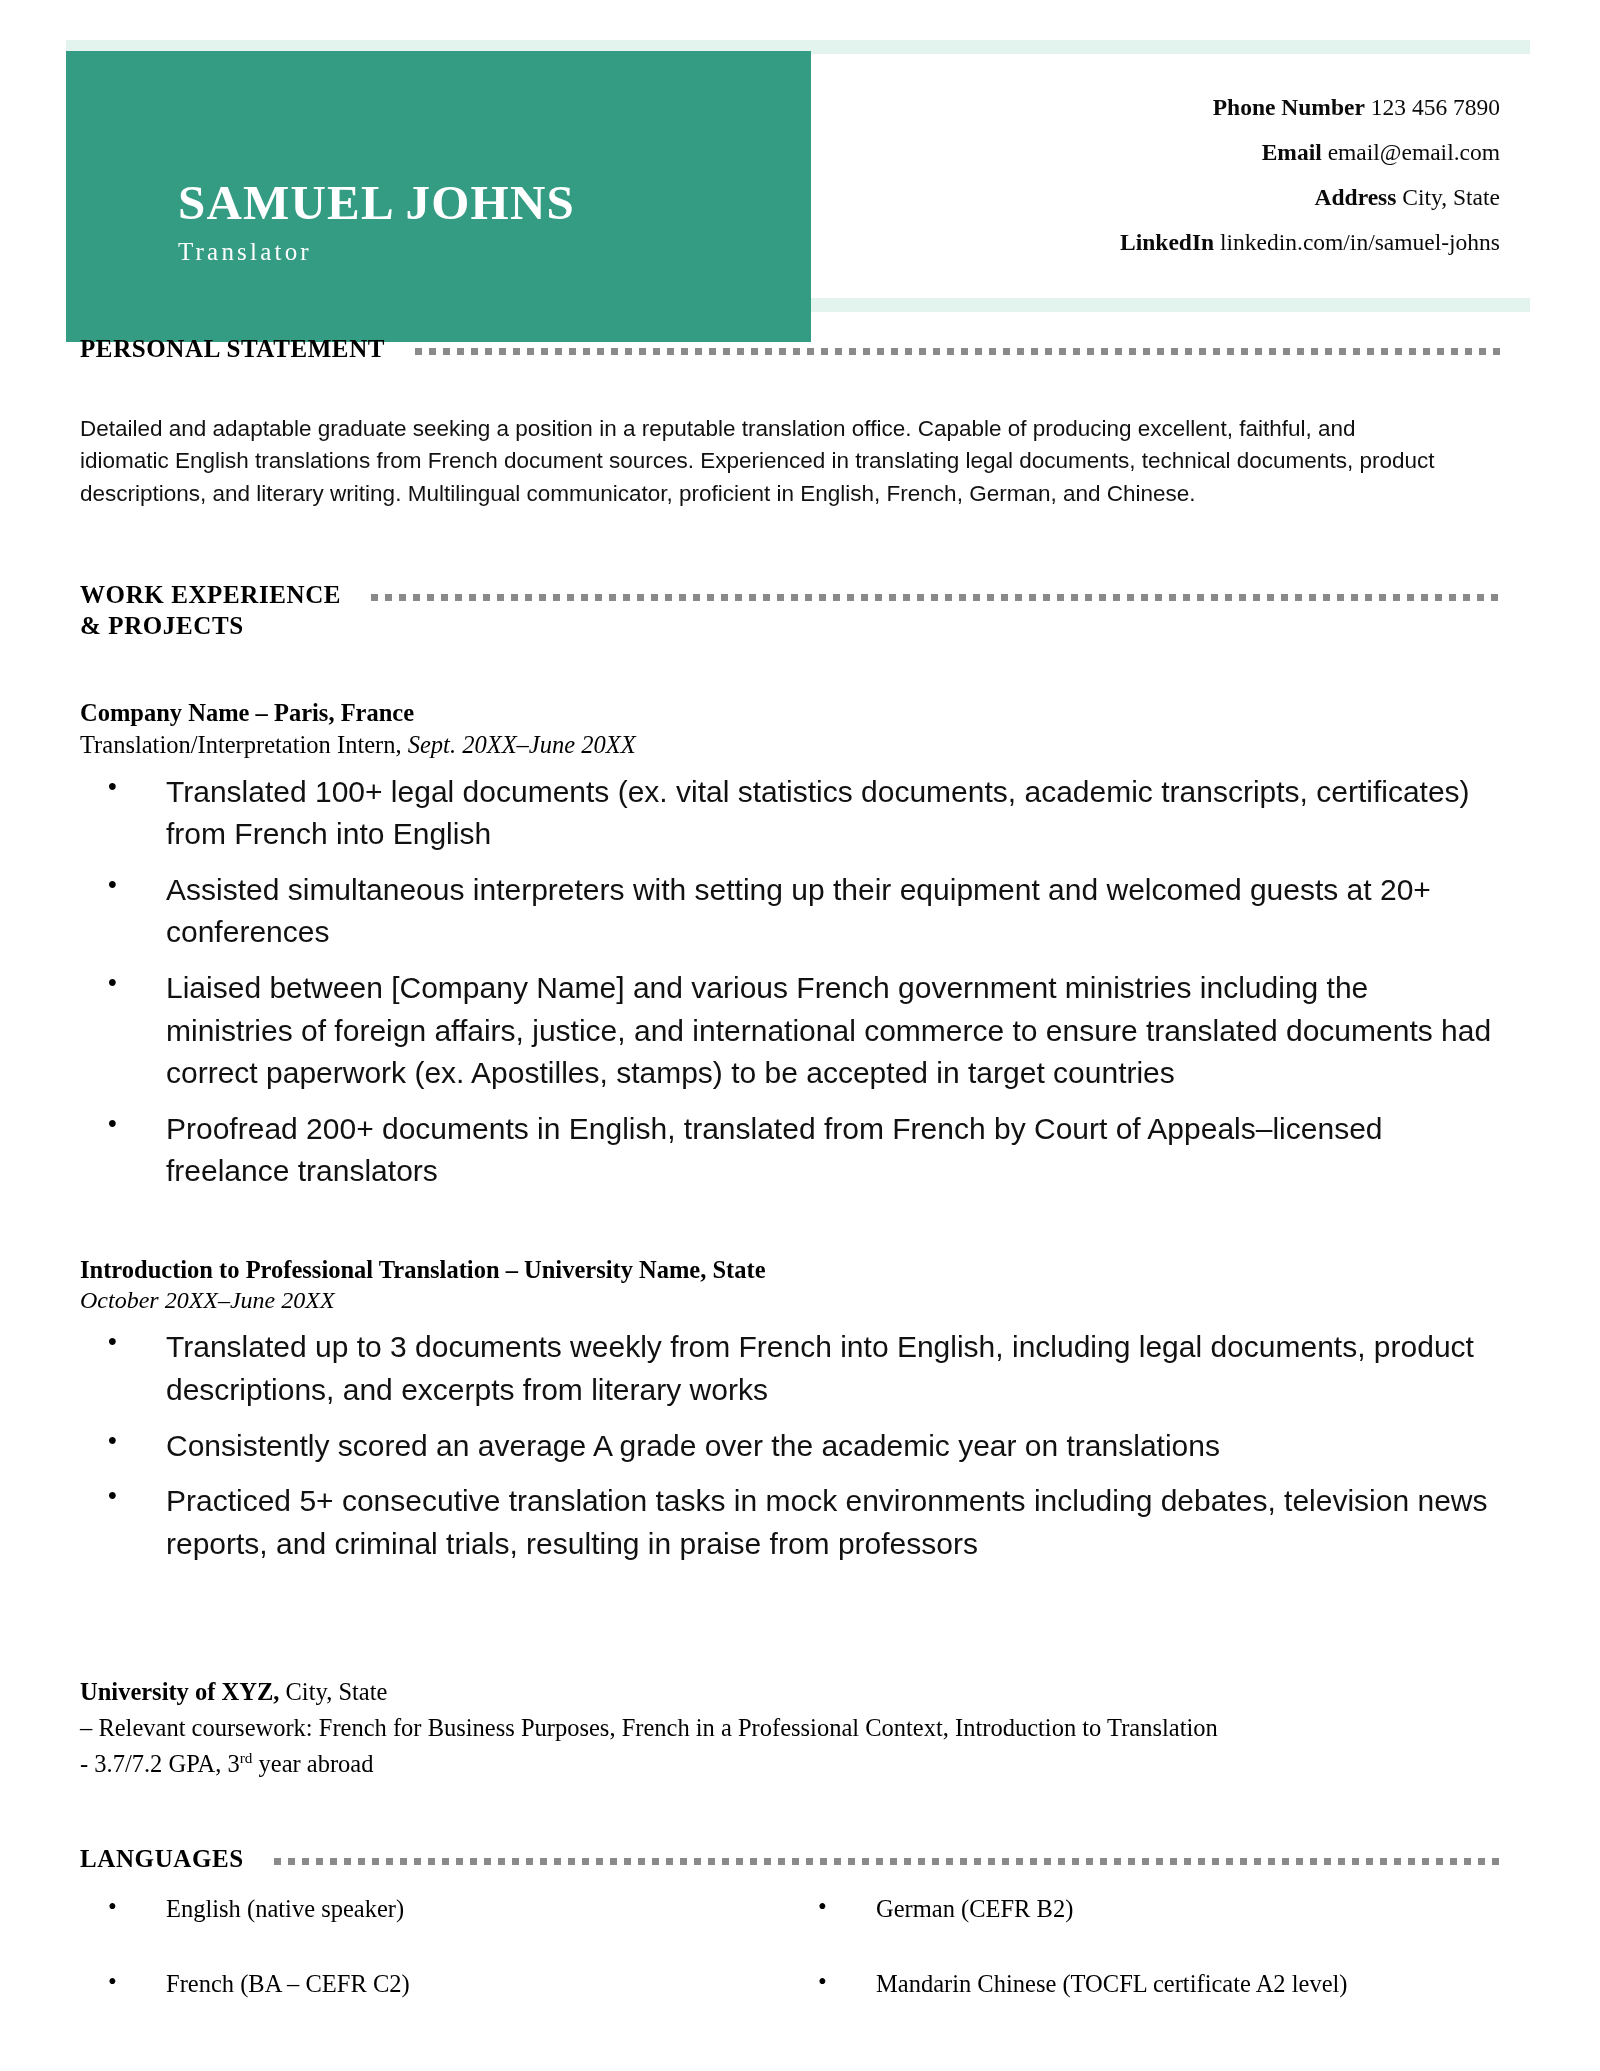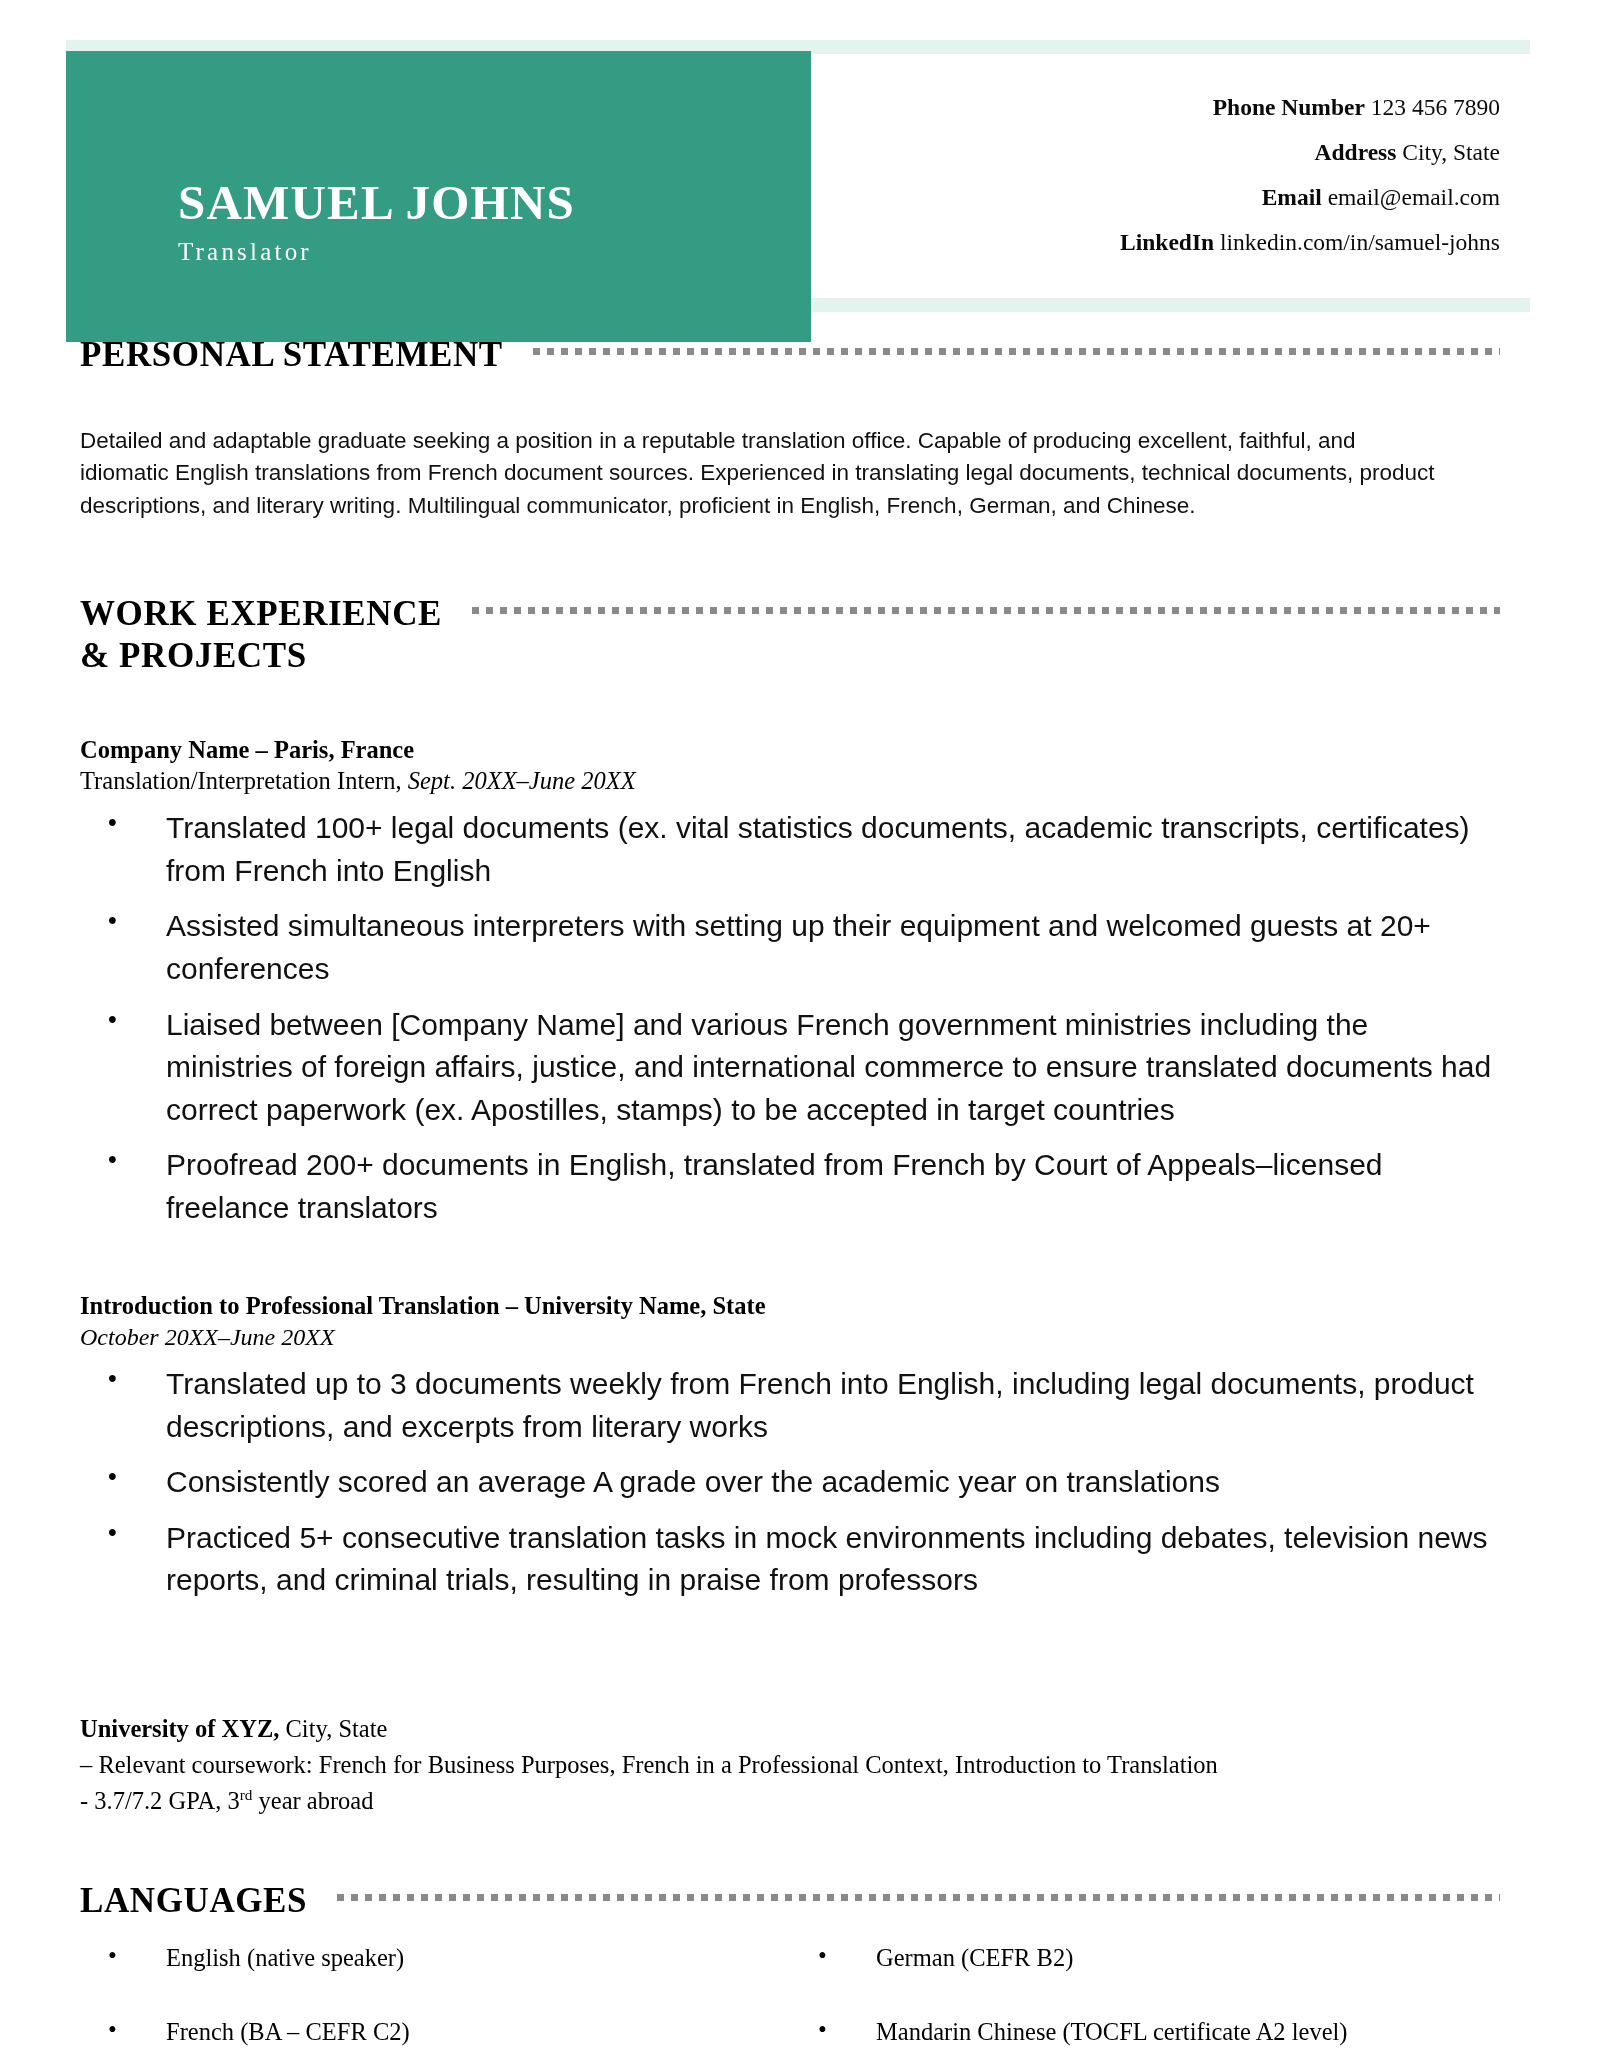--- a/index.html
+++ b/index.html
@@ -86,21 +86,21 @@
     position: relative;
     padding: 0 100px 0 80px;
   }
   .sec-head {
     display: flex;
     align-items: flex-start;
     margin: 0;
   }
   .sec-head-titles {
     font-weight: bold;
-    font-size: 35px;
+    font-size: 25px;
     letter-spacing: 0.6px;
     line-height: 1.22;
     white-space: pre-line;
     flex: 0 0 auto;
     font-family: Liberation Serif, serif;
   }
   .sec-rule {
     flex: 1 1 auto;
     height: 7px;
     margin-left: 30px;
@@ -220,26 +220,26 @@
         <div class="job-title">Translator</div>
       </div>
     </div>
 
     <div class="contact">
       <div>
         <span class="lbl">Phone Number</span>
         <span>123 456 7890</span>
       </div>
       <div>
+        <span class="lbl">Email</span>
+        <span>email@email.com</span>
+      </div>
+      <div>
         <span class="lbl">Address</span>
         <span>City, State</span>
-      </div>
-      <div>
-        <span class="lbl">Email</span>
-        <span>email@email.com</span>
       </div>
       <div>
         <span class="lbl">LinkedIn</span>
         <span>linkedin.com/in/samuel-johns</span>
       </div>
     </div>
   </div>
 
   <div class="sp-62"></div>
 

